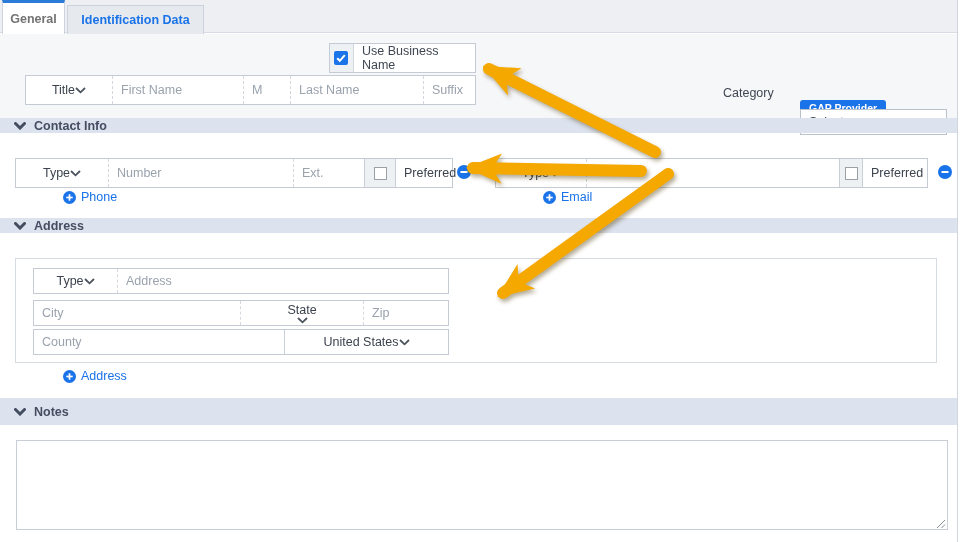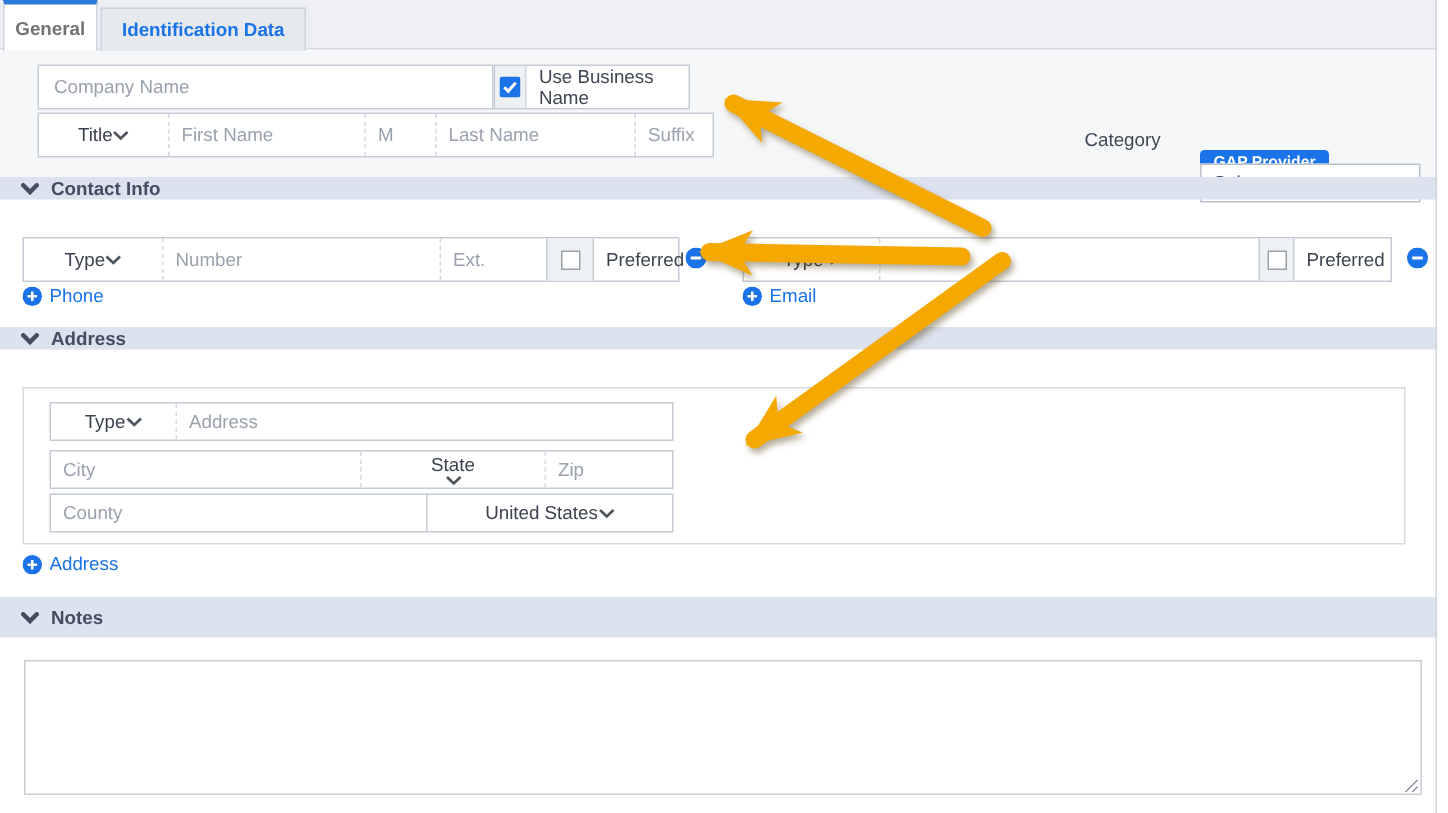--- a/index.html
+++ b/index.html
@@ -20,21 +20,21 @@
   .tab-ident { position:absolute; left:67px; top:5px; width:137px; height:29px;
     background:#e6eaee; border:1px solid #ccd3dc; border-bottom:none; color:#1a73e8; }
   
   .toppanel { position:absolute; left:0; top:34px; width:958px; height:84px; background:#f6f7f9; }
   input { font-family:"Liberation Sans", sans-serif; font-size:12.5px; color:#3c434e;
     border:none; outline:none; background:transparent; }
   input::placeholder { color:#9aa2ad; }
   .box { background:#fff; border:1px solid #c5cbd4; }
   .company-input { position:absolute; left:25px; top:9px; width:304px; height:30px;
     padding:0 10px; background:#fff; border:1px solid #c5cbd4; }
-  .ubn-group { position:absolute; left:329px; top:9px; width:131px; height:30px;
+  .ubn-group { position:absolute; left:329px; top:9px; width:147px; height:30px;
     display:flex; align-items:stretch; }
   .cb-cell { width:24px; background:#eef1f4; border-right:1px solid #d3d8de;
     display:flex; align-items:center; justify-content:center; cursor:pointer; }
   .ubn-label { display:flex; align-items:center; padding-left:8px; color:#3f4753; }
   .name-row { position:absolute; left:25px; top:41px; width:451px; height:30px; display:flex; }
   .seg { height:100%; padding:0 8px; }
   .seg-div { border-left:1px dashed #d4d8de; }
   .selseg { display:flex; align-items:center; justify-content:center;
     padding:0 8px; color:#3c434e; cursor:pointer; }
   .cat-label { position:absolute; left:723px; top:52px; color:#3f4753; }
@@ -56,21 +56,21 @@
   .fieldrow { position:absolute; height:30px; background:#fff;
     border:1px solid #c5cbd4; display:flex; align-items:stretch; }
   .phone-row { left:15px; top:158px; width:438px; }
   .email-row { left:495px; top:158px; width:433px; }
   .cbcell2 { background:#eef1f4; border-left:1px solid #c9cfd6; border-right:1px solid #c9cfd6;
     display:flex; align-items:center; justify-content:center; cursor:pointer; }
   .uncheck { width:13px; height:13px; background:#fff; border:1px solid #9aa0a6; }
   .preflab { display:flex; align-items:center; padding-left:8px; color:#3c434e; }
   .minus-btn { position:absolute; width:14px; height:14px; cursor:pointer; }
   .addlink { position:absolute; display:flex; align-items:center; gap:5px;
-    color:#1a73e8; cursor:pointer; }
+    color:#1a73e8; cursor:pointer;margin-left:48px; }
   
   .addr-group { position:absolute; left:15px; top:258px; width:922px; height:105px;
     background:#fff; border:1px solid #d6dbe2; }
   .addr-row { position:absolute; left:17px; width:416px; height:26px;
     background:#fff; border:1px solid #c5cbd4; display:flex; align-items:stretch; }
   .sol-div { border-left:1px solid #c9cfd6; }
   
   .notes-area { position:absolute; left:16px; top:440px; width:932px; height:90px;
     background:#fff; border:1px solid #c9ced6; resize:none; outline:none;
     font-family:"Liberation Sans", sans-serif; font-size:12.5px; padding:6px 8px; }
@@ -89,21 +89,20 @@
   <div class="tabstrip">
     <div class="tab tab-general">
       <span>General</span>
     </div>
     <div class="tab tab-ident">
       <span>Identification Data</span>
     </div>
   </div>
 
   <div class="toppanel">
-    <input class="company-input" placeholder="Company Name" style="">
     <div class="ubn-group box">
       <div class="cb-cell">
         <svg width="14" height="14" viewBox="0 0 14 14">
           <rect x="0" y="0" width="14" height="14" rx="2" fill="#1a73e8"></rect>
           <path d="M3.2,7.2 L5.8,9.8 L10.8,4.2" stroke="#fff" stroke-width="2" fill="none"></path>
         </svg>
       </div>
       <span class="ubn-label">Use Business Name</span>
     </div>
 

